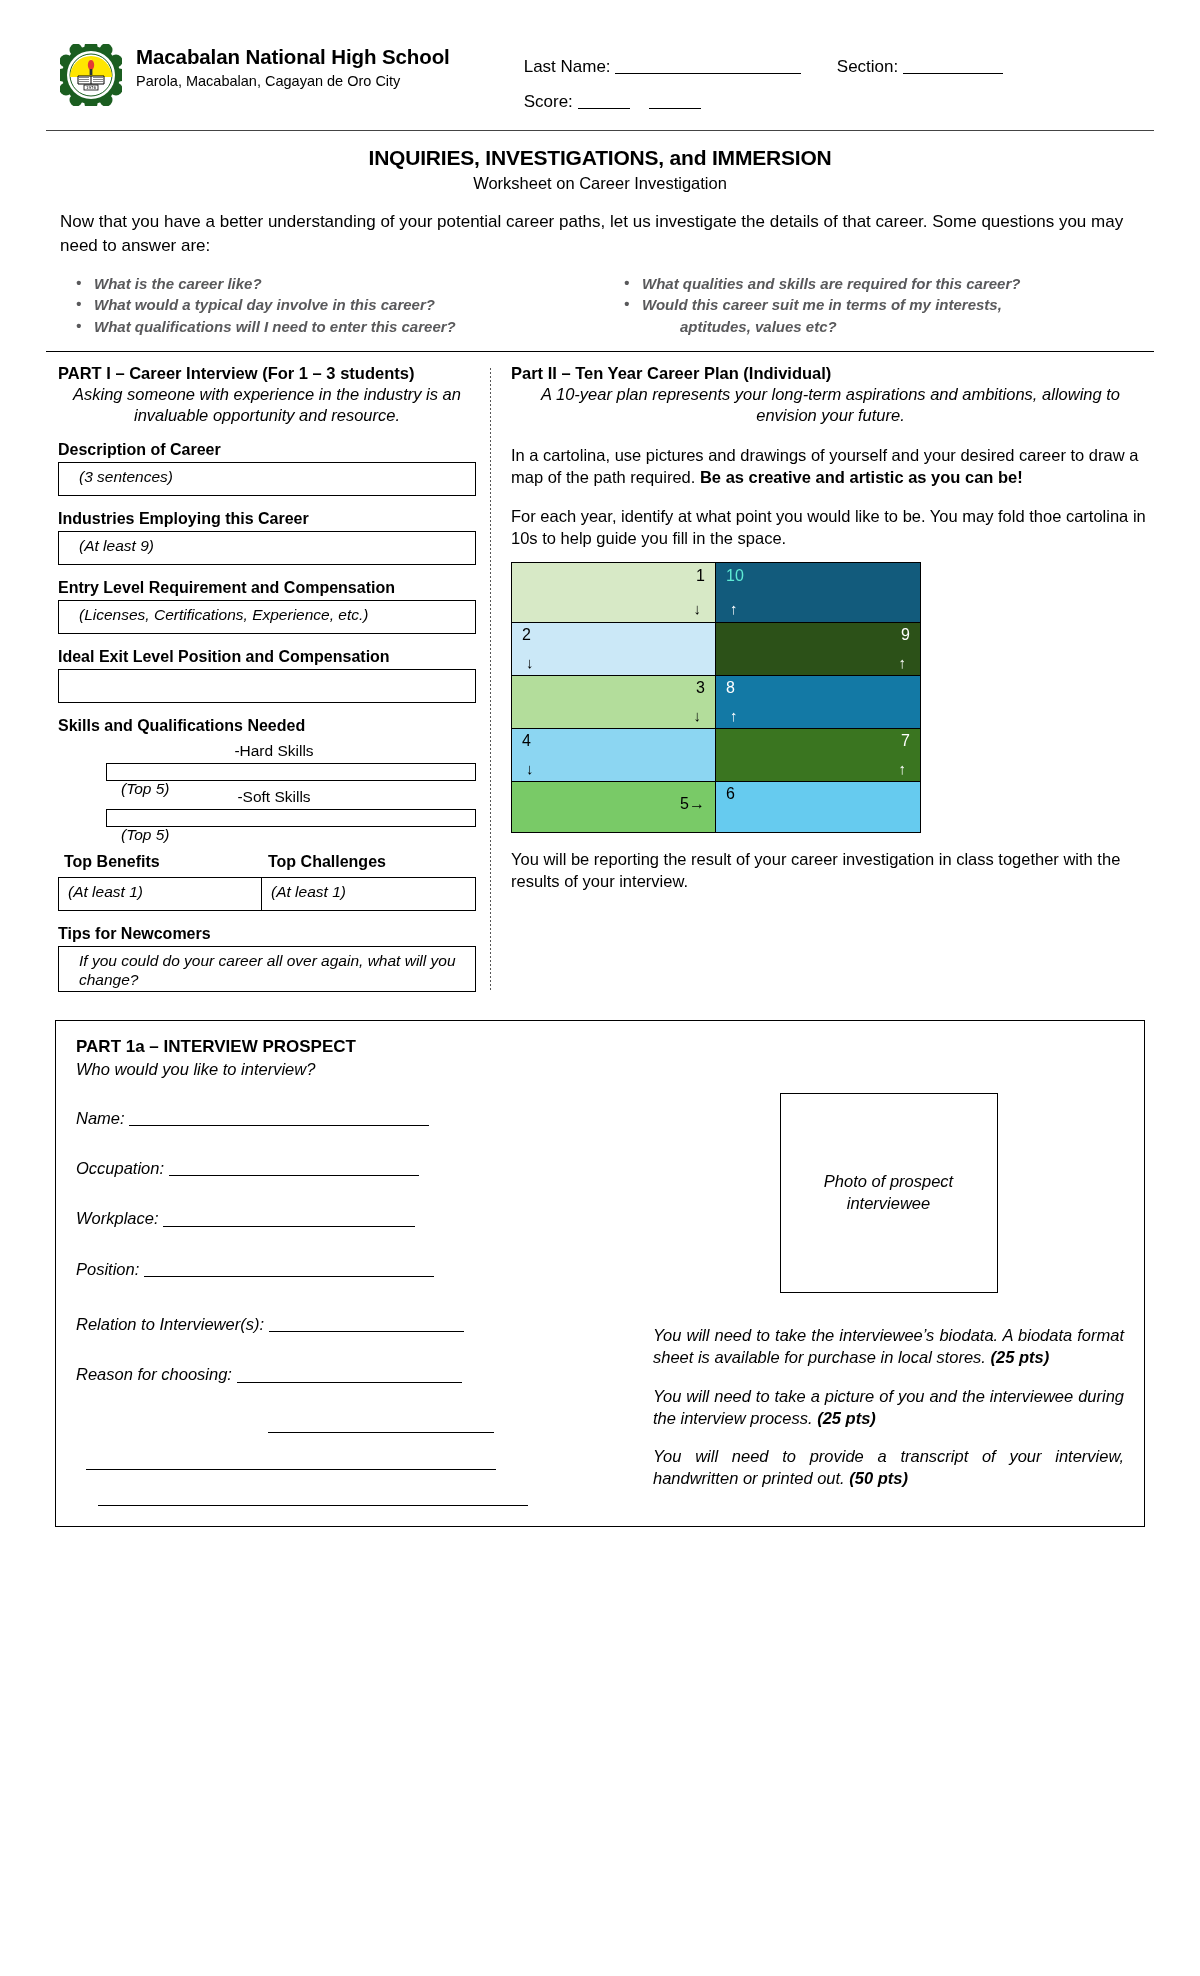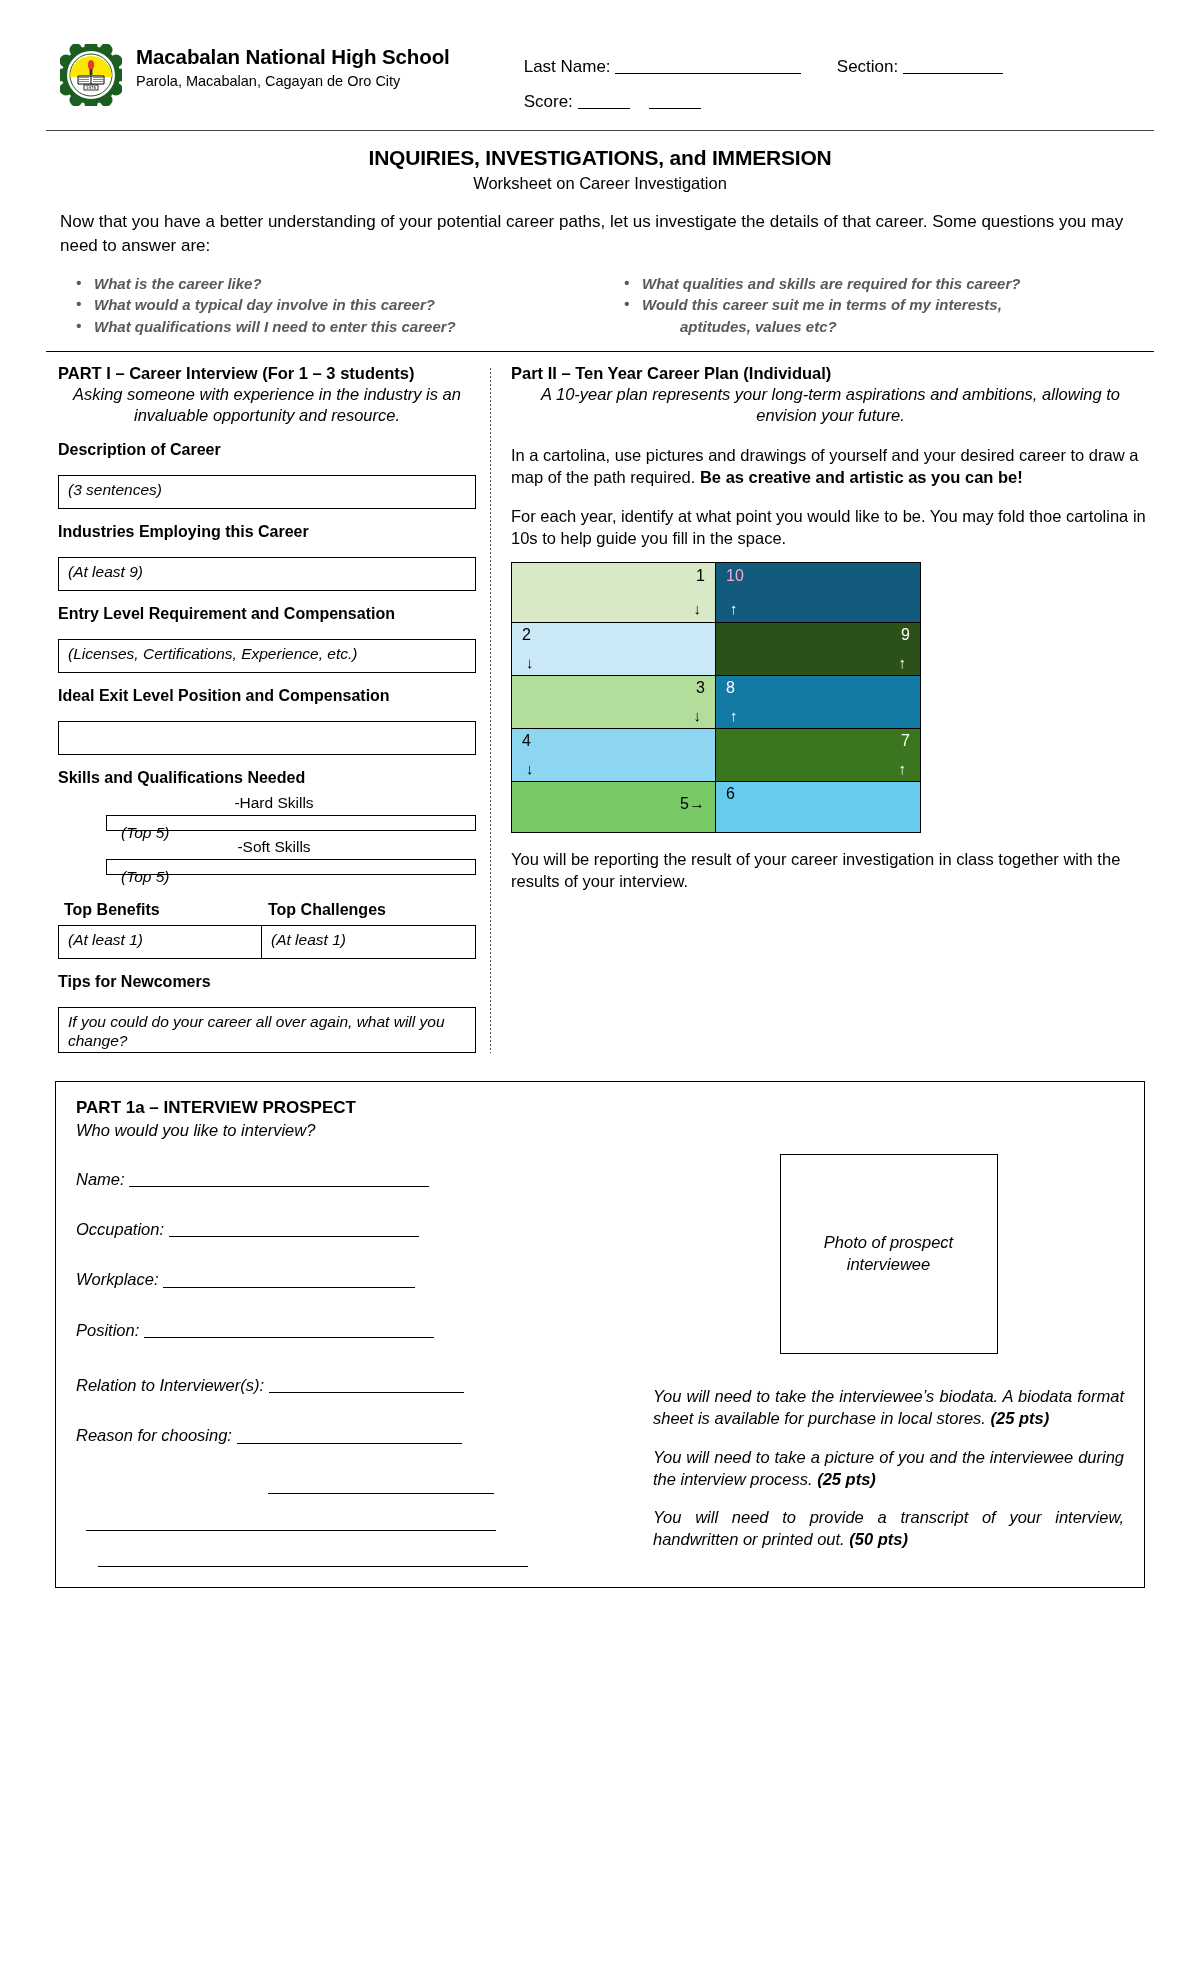--- a/index.html
+++ b/index.html
@@ -47,27 +47,27 @@
   .colR { flex:1; padding-left:6px; }
 
   .sec-head { font-size:16.5px; font-weight:bold; }
   .sec-sub { font-size:16.5px; font-style:italic; line-height:1.3; margin-top:1px;text-align:center; }
   .p { font-size:16.5px; line-height:1.32; }
   .mt18 { margin-top:18px; }
   .mt16 { margin-top:16px; }
 
   .fld-label { font-size:16px; font-weight:bold; margin-top:14px; }
   .fld-box { border:1.6px solid #000; height:34px; font-size:15.5px; font-style:italic;
-             padding:5px 0 0 9px; margin-top:16px; }
+             padding:5px 0 0 20px; margin-top:3px; }
   .fld-box.tall { height:46px; line-height:1.25; padding-top:4px; }
   .fld-box.empty { }
 
   .sub-label { font-size:15.5px; margin-top:7px; padding-left:14px;text-align:center; }
   .indent-box { margin-left:48px; border:1.6px solid #000; height:16px; font-size:15.5px;
-                font-style:italic; padding:8px 0 0 14px; margin-top:3px; }
+                font-style:italic; padding:16px 0 0 14px; margin-top:3px; }
 
   .twohead { display:flex; margin-top:26px; }
   .twohead div { font-size:16px; font-weight:bold; }
   .twohead .a { width:204px; padding-left:6px;}
   .twohead .b { padding-left:6px; }
   .tworow { display:flex; margin-top:6px; border:1.6px solid #000; height:34px; }
   .tworow .cell { font-size:15.5px; font-style:italic; padding:5px 0 0 9px; }
   .tworow .c1 { width:203px; border-right:1.6px solid #000; }
   .tworow .c2 { flex:1; }
 
@@ -226,21 +226,21 @@
 
       <div class="p mt18">For each year, identify at what point you would like to be. You may fold thoe cartolina in 10s to help guide you fill in the space.</div>
 
       <div class="grid">
         <div class="grow" style="height:60px">
           <div class="gcell cellwide" style="background:#d7e9c6">
             <span class="num" style="right:10px; top:4px">1</span>
             <span class="arr" style="right:14px; bottom:5px">↓</span>
           </div>
           <div class="gcell cellnarrow" style="background:#125b7c">
-            <span class="num" style="left:10px; top:4px; color:#f9a8d4">10</span>
+            <span class="num" style="left:10px; top:4px; color:#5eead4">10</span>
             <span class="arr" style="left:14px; bottom:5px; color:#fff">↑</span>
           </div>
         </div>
         <div class="grow" style="height:53px">
           <div class="gcell cellwide" style="background:#cbe8f7">
             <span class="num" style="left:10px; top:3px">2</span>
             <span class="arr" style="left:14px; bottom:4px">↓</span>
           </div>
           <div class="gcell cellnarrow" style="background:#2c5118">
             <span class="num" style="right:10px; top:3px; color:#fff">9</span>

